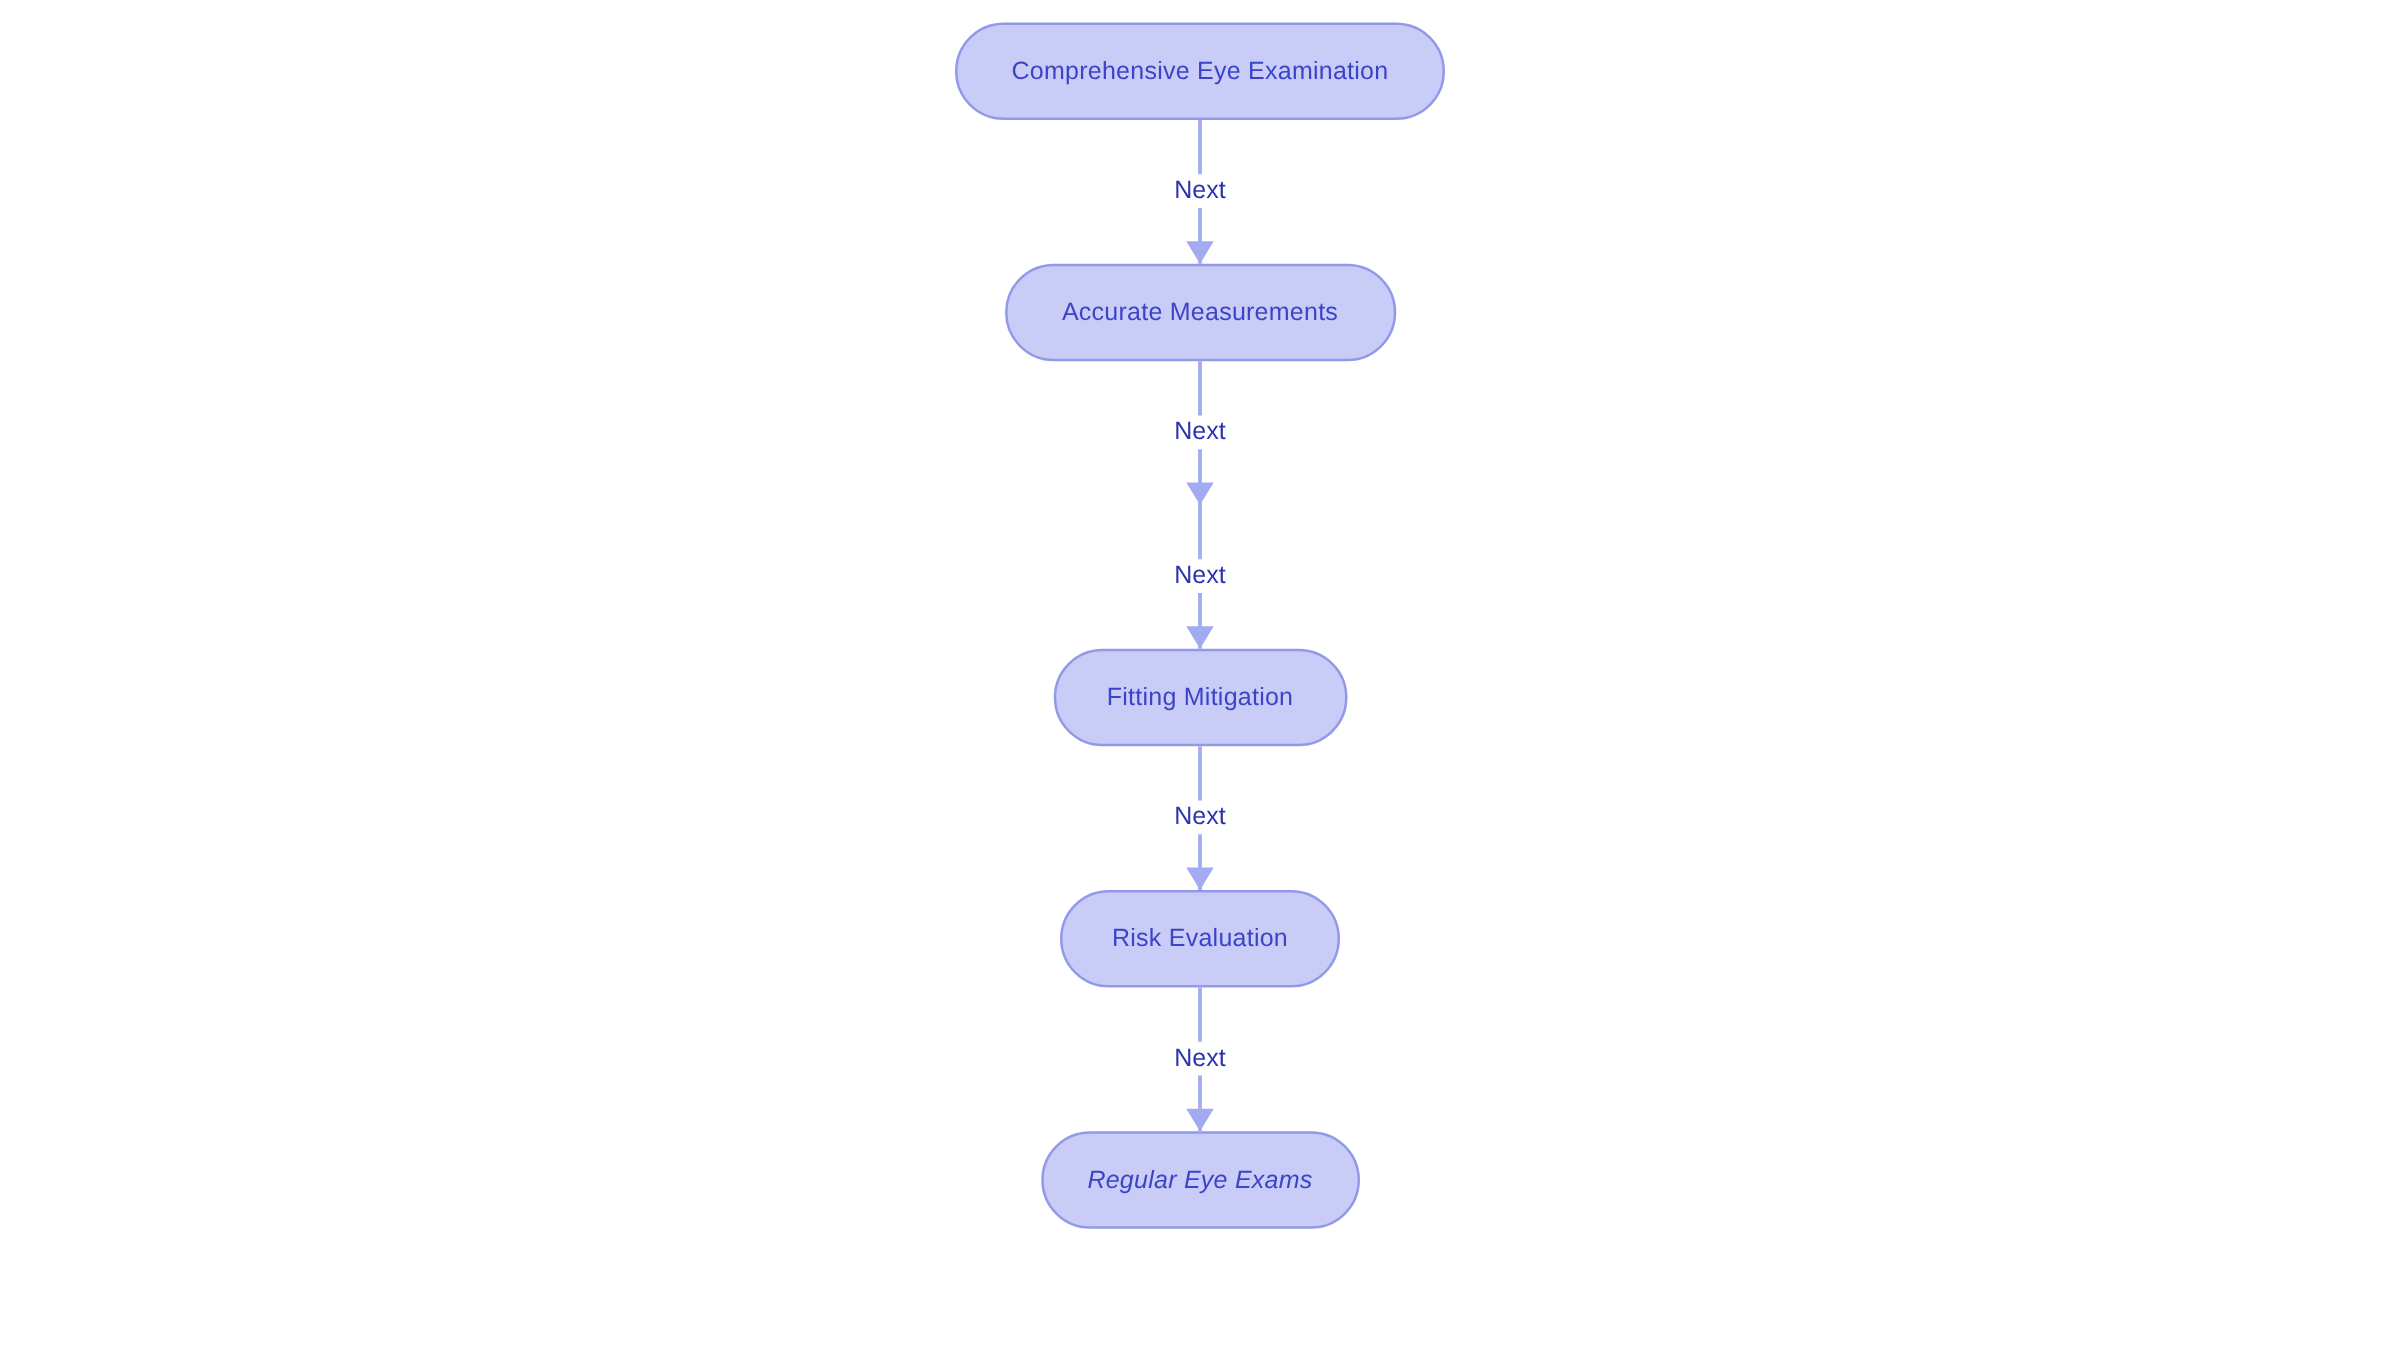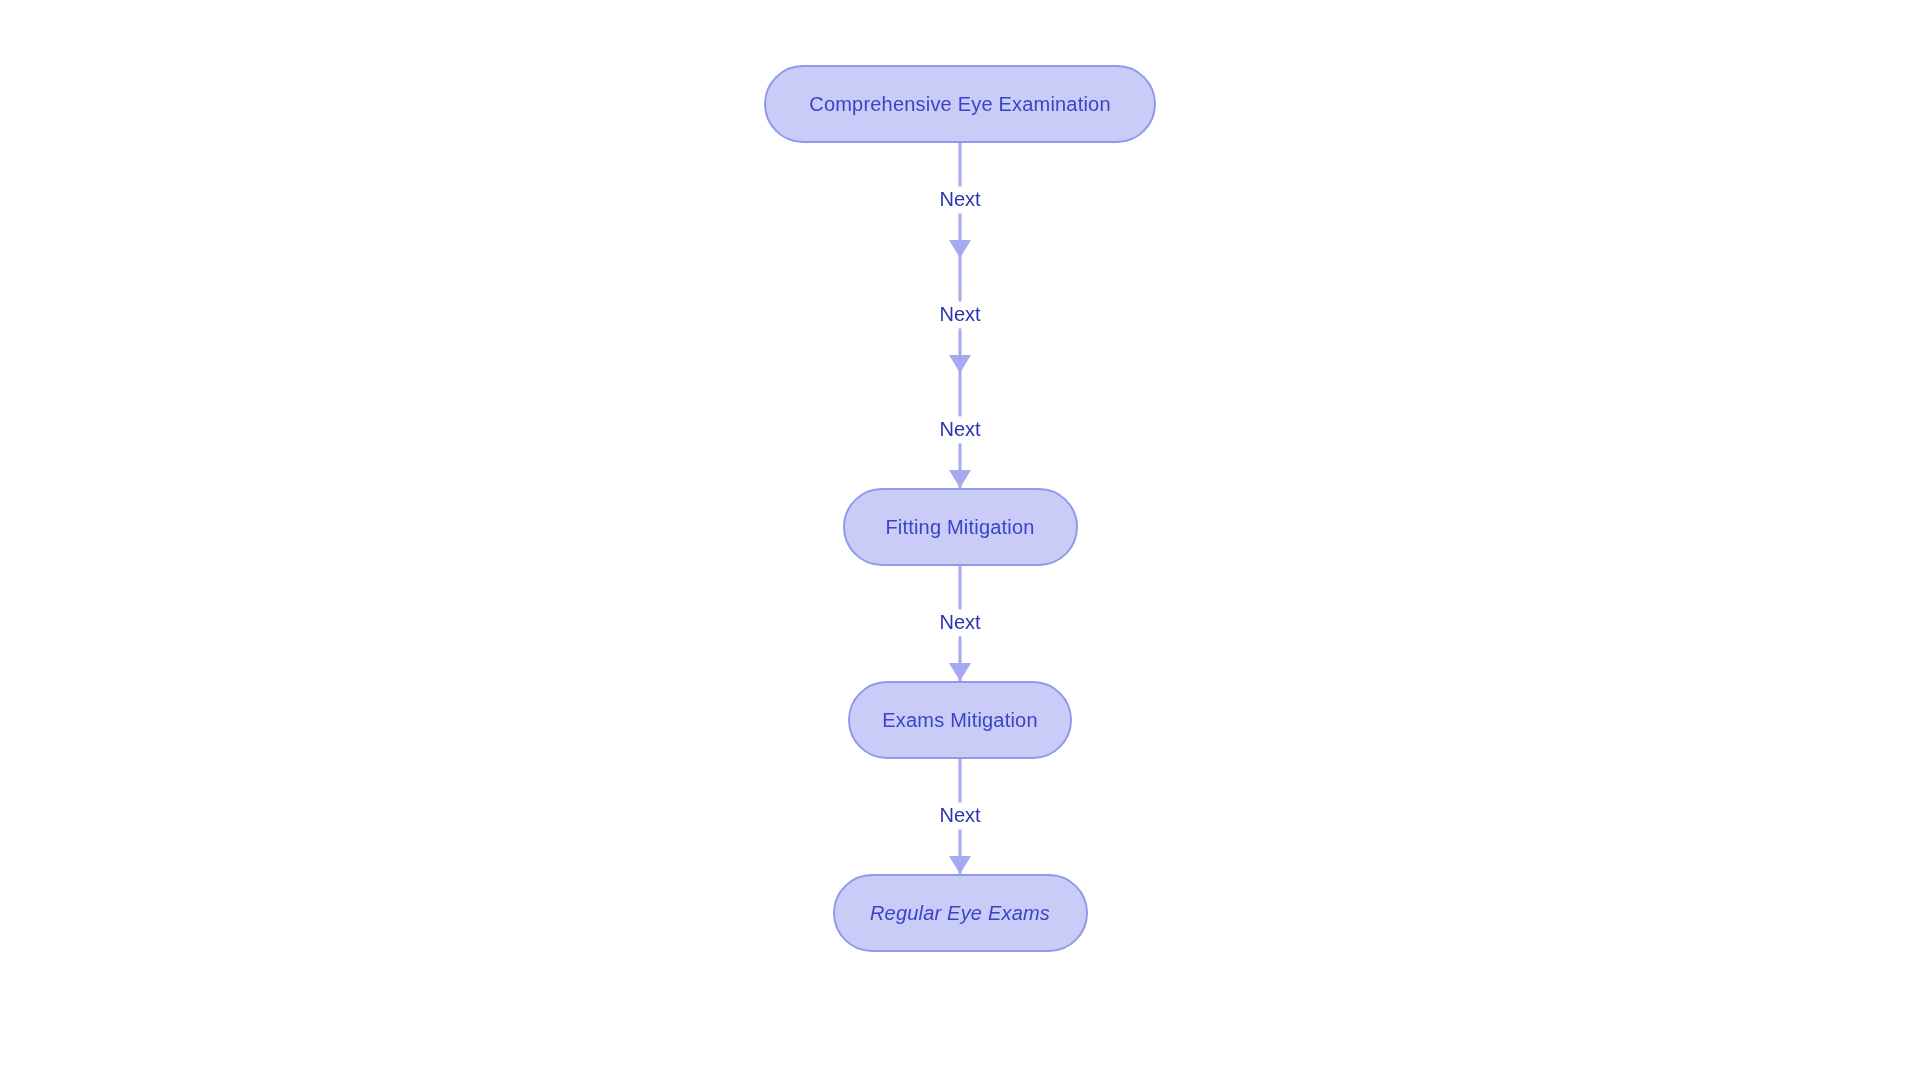--- a/index.html
+++ b/index.html
@@ -39,21 +39,21 @@
     display: flex;
     align-items: center;
     justify-content: center;
     color: var(--node-text);
     font-size: 20px;
     font-weight: 500;
     letter-spacing: 0.2px;
     white-space: nowrap;
     flex: 0 0 auto;
   }
-  .node-1 { width: 392px; margin-top: 47px; }
+  .node-1 { width: 392px; }
   .node-2 { width: 313px; }
   .node-3 { width: 310px; }
   .node-4 { width: 235px; }
   .node-5 { width: 224px; }
   .node-6 { width: 255px; font-style: italic; }
   .connector {
     position: relative;
     width: 120px;
     height: 115px;
     flex: 0 0 auto;
@@ -100,20 +100,23 @@
     <div class="node node-1">
       <span>Comprehensive Eye Examination</span>
     </div>
 
     <div class="connector">
       <div class="edge-line"></div>
       <div class="arrowhead"></div>
       <div class="edge-label">Next</div>
     </div>
 
+    <div class="node node-2">
+      <span>Accurate Measurements</span>
+    </div>
 
     <div class="connector">
       <div class="edge-line"></div>
       <div class="arrowhead"></div>
       <div class="edge-label">Next</div>
     </div>
 
 
     <div class="connector">
       <div class="edge-line"></div>
@@ -125,21 +128,21 @@
       <span>Fitting Mitigation</span>
     </div>
 
     <div class="connector">
       <div class="edge-line"></div>
       <div class="arrowhead"></div>
       <div class="edge-label">Next</div>
     </div>
 
     <div class="node node-5">
-      <span>Exams Mitigation</span>
+      <span>Risk Evaluation</span>
     </div>
 
     <div class="connector">
       <div class="edge-line"></div>
       <div class="arrowhead"></div>
       <div class="edge-label">Next</div>
     </div>
 
     <div class="node node-6">
       <span>Regular Eye Exams</span>

